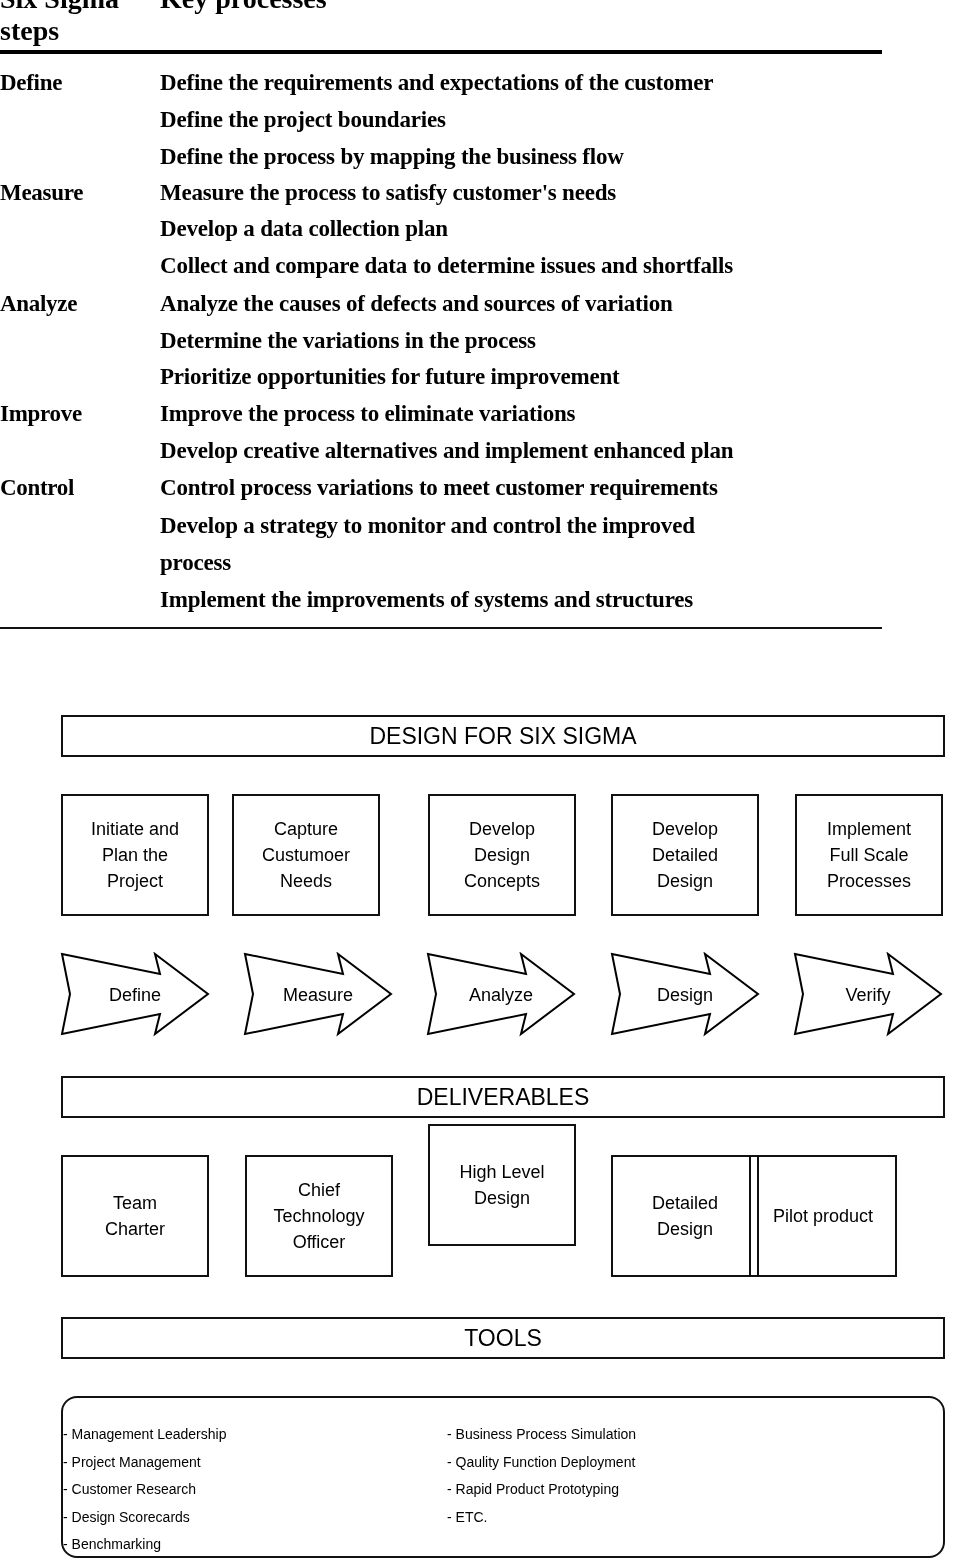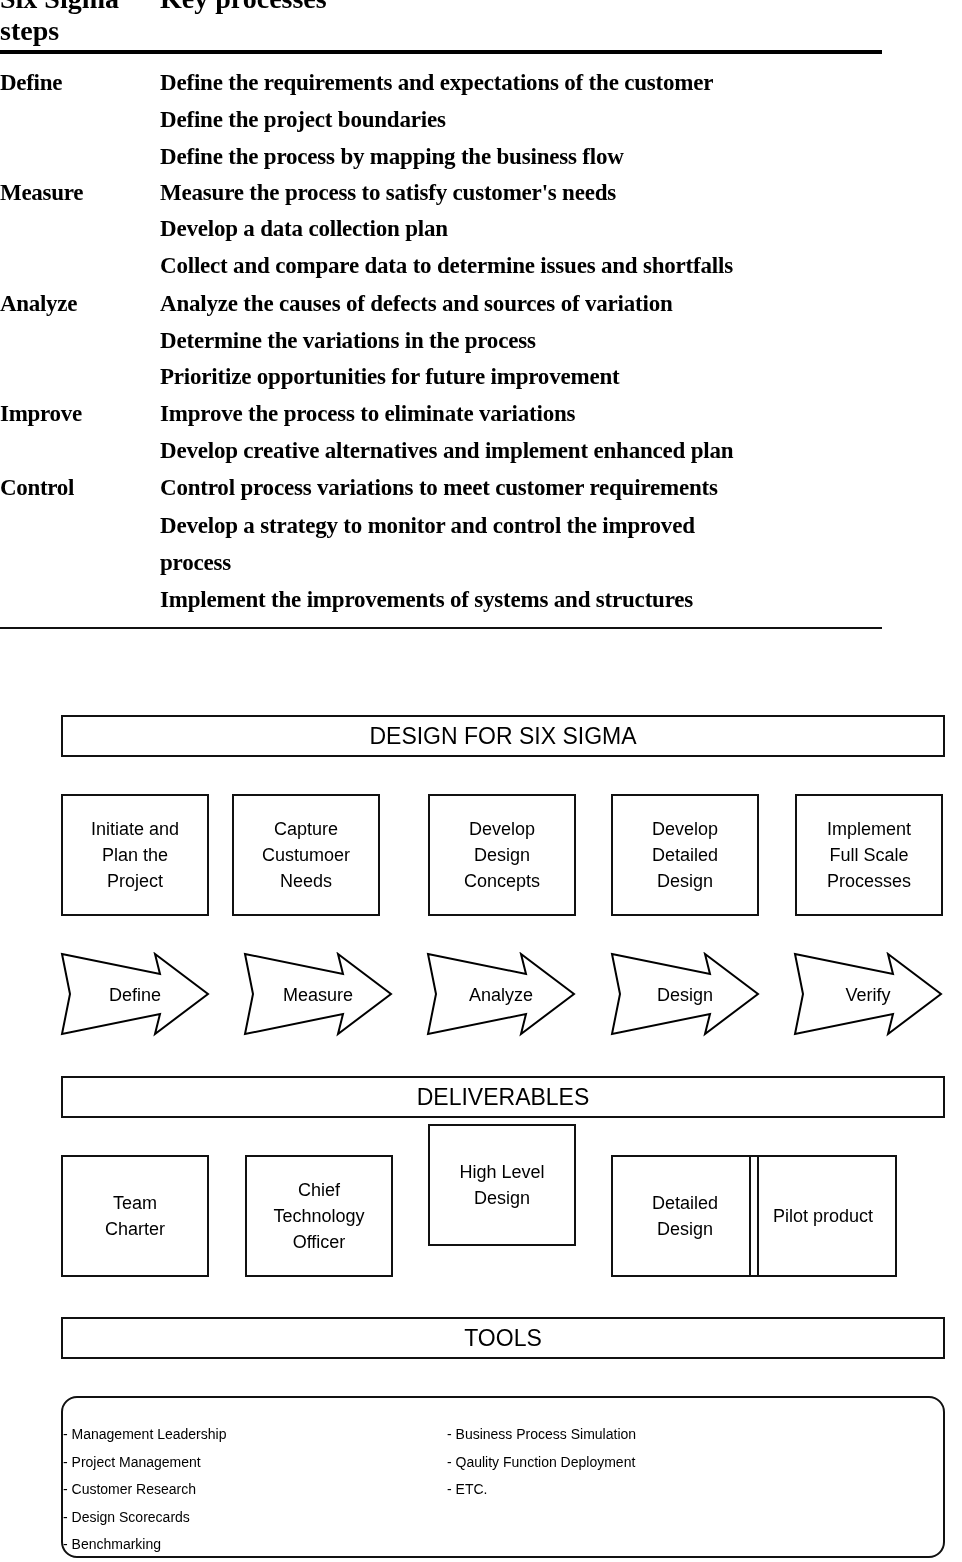--- a/index.html
+++ b/index.html
@@ -195,15 +195,16 @@
   <div class="tools-col sans" style="left:63px;">
     <div>- Management Leadership</div>
     <div>- Project Management</div>
     <div>- Customer Research</div>
     <div>- Design Scorecards</div>
     <div>- Benchmarking</div>
   </div>
   <div class="tools-col sans" style="left:447px;">
     <div>- Business Process Simulation</div>
     <div>- Qaulity Function Deployment</div>
+    <div>- Rapid Product Prototyping</div>
     <div>- ETC.</div>
   </div>
 </div>
 
 </body></html>

